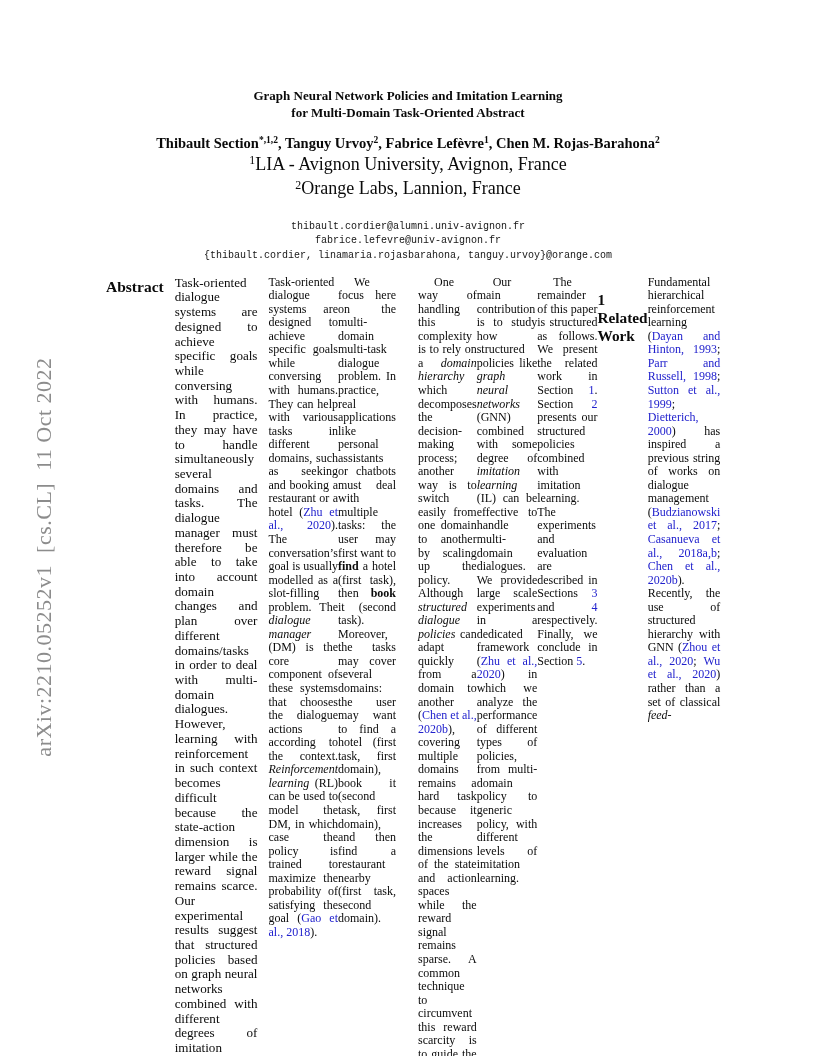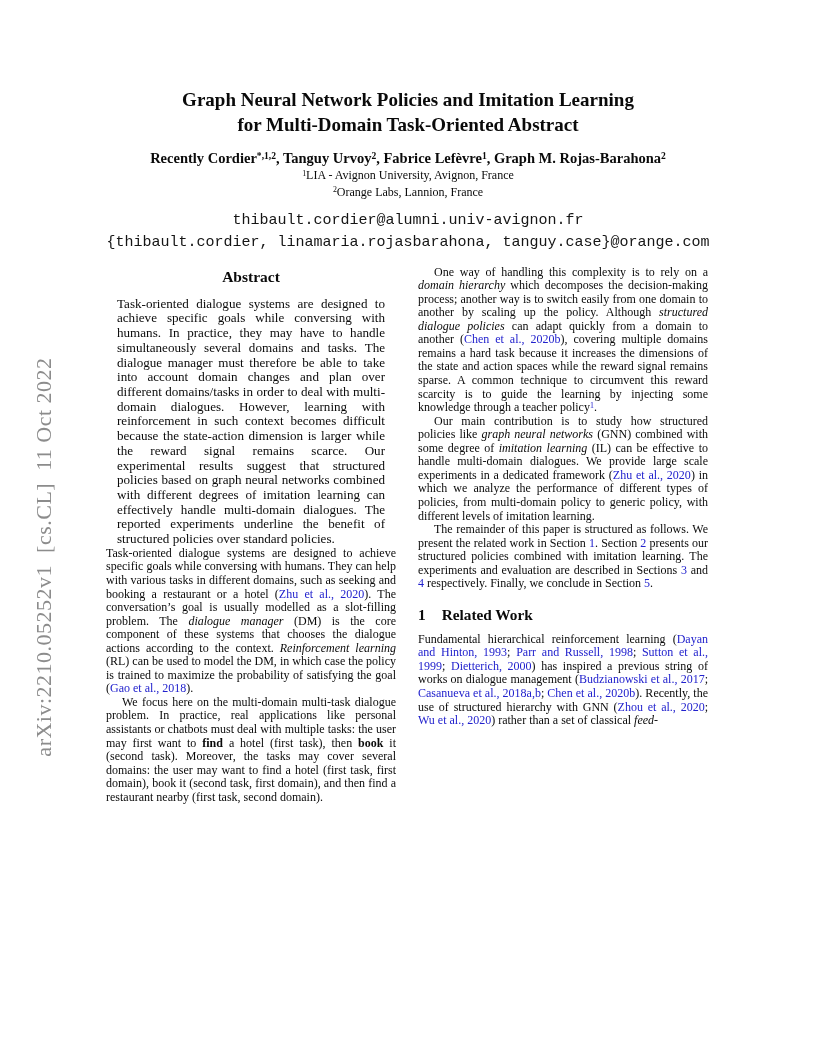--- a/index.html
+++ b/index.html
@@ -17,32 +17,32 @@
     position:absolute;
     top:557px; left:44px;
     transform:translate(-50%,-50%) rotate(-90deg);
     white-space:pre;
     font-size:22px;
     letter-spacing:0.5px;
     color:var(--wm,#8c8c8c);
     font-family:"Liberation Serif", serif;
   }
   .header { padding-top:88px; text-align:center; }
-  .title { font-size:19px; font-weight:bold; line-height:1.3; }
+  .title { font-size:13px; font-weight:bold; line-height:1.3; }
   .authors { margin-top:13px; font-size:14.5px; font-weight:bold; }
-  .affil { font-size:12px; line-height:1.3; margin-top:1px; }
-  .emails { margin-top:9px; font-family:"Liberation Mono", monospace; font-size:15px; line-height:1.47; color:#151515; }
+  .affil { font-size:18px; line-height:1.3; margin-top:1px; }
+  .emails { margin-top:19px; font-family:"Liberation Mono", monospace; font-size:10px; line-height:1.47; color:#151515; }
   sup { font-size:66%; line-height:0; position:relative; top:-0.45em; vertical-align:baseline; }
   .columns {
     display:flex;
     margin:12px 0 0 106px;
     gap:22px;
     height:700px;
   }
-  .col { width:290px; flex:0 0 290px; display:flex; flex-direction:column; }
+  .col { width:290px; flex:0 0 290px; display:flex; flex-direction:row; }
   .abstract-heading { text-align:center; font-weight:bold; font-size:15.5px; margin:2px 0 11px 0; }
   .abstract-body {
     margin:0 11px; font-size:13.1px; line-height:1.125;
     text-align:justify;
   }
   .section-heading { font-weight:bold; font-size:15.3px; margin:15px 0 9px 0; }
   .section-number { display:inline-block; margin-right:16px; }
   .body-par { font-size:12px; line-height:1.13; text-align:justify; margin:0; }
   .indent { text-indent:16px; }
   .link { color:var(--link,#2121cd); }
@@ -57,26 +57,27 @@
 
 <div class="page">
 
   <div class="watermark">arXiv:2210.05252v1  [cs.CL]  11 Oct 2022</div>
 
   <div class="header">
     <div class="title">
       <div>Graph Neural Network Policies and Imitation Learning</div>
       <div>for Multi-Domain Task-Oriented Abstract</div>
     </div>
-    <div class="authors"><span>Recently Cordier</span><sup>*,1,2</sup><span>, Tanguy Urvoy</span><sup>2</sup><span>, Fabrice Lefèvre</span><sup>1</sup><span>, Graph M. Rojas-Barahona</span><sup>2</sup></div>
+    <div class="authors"><span>Thibault Section</span><sup>*,1,2</sup><span>, Tanguy Urvoy</span><sup>2</sup><span>, Fabrice Lefèvre</span><sup>1</sup><span>, Chen M. Rojas-Barahona</span><sup>2</sup></div>
     <div class="affil"><sup>1</sup><span>LIA - Avignon University, Avignon, France</span></div>
     <div class="affil"><sup>2</sup><span>Orange Labs, Lannion, France</span></div>
     <div class="emails">
       <div>thibault.cordier@alumni.univ-avignon.fr</div>
-      <div>{thibault.cordier, linamaria.rojasbarahona, tanguy.case}@orange.com</div>
+      <div>fabrice.lefevre@univ-avignon.fr</div>
+      <div>{thibault.cordier, linamaria.rojasbarahona, tanguy.urvoy}@orange.com</div>
     </div>
   </div>
 
   <div class="columns">
 
     <div class="col">
       <div class="abstract-heading">Abstract</div>
       <p class="abstract-body">Task-oriented dialogue systems are designed to achieve specific goals while conversing with humans. In practice, they may have to handle simultaneously several domains and tasks. The dialogue manager must therefore be able to take into account domain changes and plan over different domains/tasks in order to deal with multi-domain dialogues. However, learning with reinforcement in such context becomes difficult because the state-action dimension is larger while the reward signal remains scarce. Our experimental results suggest that structured policies based on graph neural networks combined with different degrees of imitation learning can effectively handle multi-domain dialogues. The reported experiments underline the benefit of structured policies over standard policies.</p>
       <p class="body-par"><span>Task-oriented dialogue systems are designed to achieve specific goals while conversing with humans. They can help with various tasks in different domains, such as seeking and booking a restaurant or a hotel (</span><span class="link">Zhu et al., 2020</span><span>). The conversation’s goal is usually modelled as a slot-filling problem. The </span><span class="it">dialogue manager</span><span> (DM) is the core component of these systems that chooses the dialogue actions according to the context. </span><span class="it">Reinforcement learning</span><span> (RL) can be used to model the DM, in which case the policy is trained to maximize the probability of satisfying the goal (</span><span class="link">Gao et al., 2018</span><span>).</span></p>
       <p class="body-par indent"><span>We focus here on the multi-domain multi-task dialogue problem. In practice, real applications like personal assistants or chatbots must deal with multiple tasks: the user may first want to </span><span class="bd">find</span><span> a hotel (first task), then </span><span class="bd">book</span><span> it (second task). Moreover, the tasks may cover several domains: the user may want to find a hotel (first task, first domain), book it (second task, first domain), and then find a restaurant nearby (first task, second domain).</span></p>

